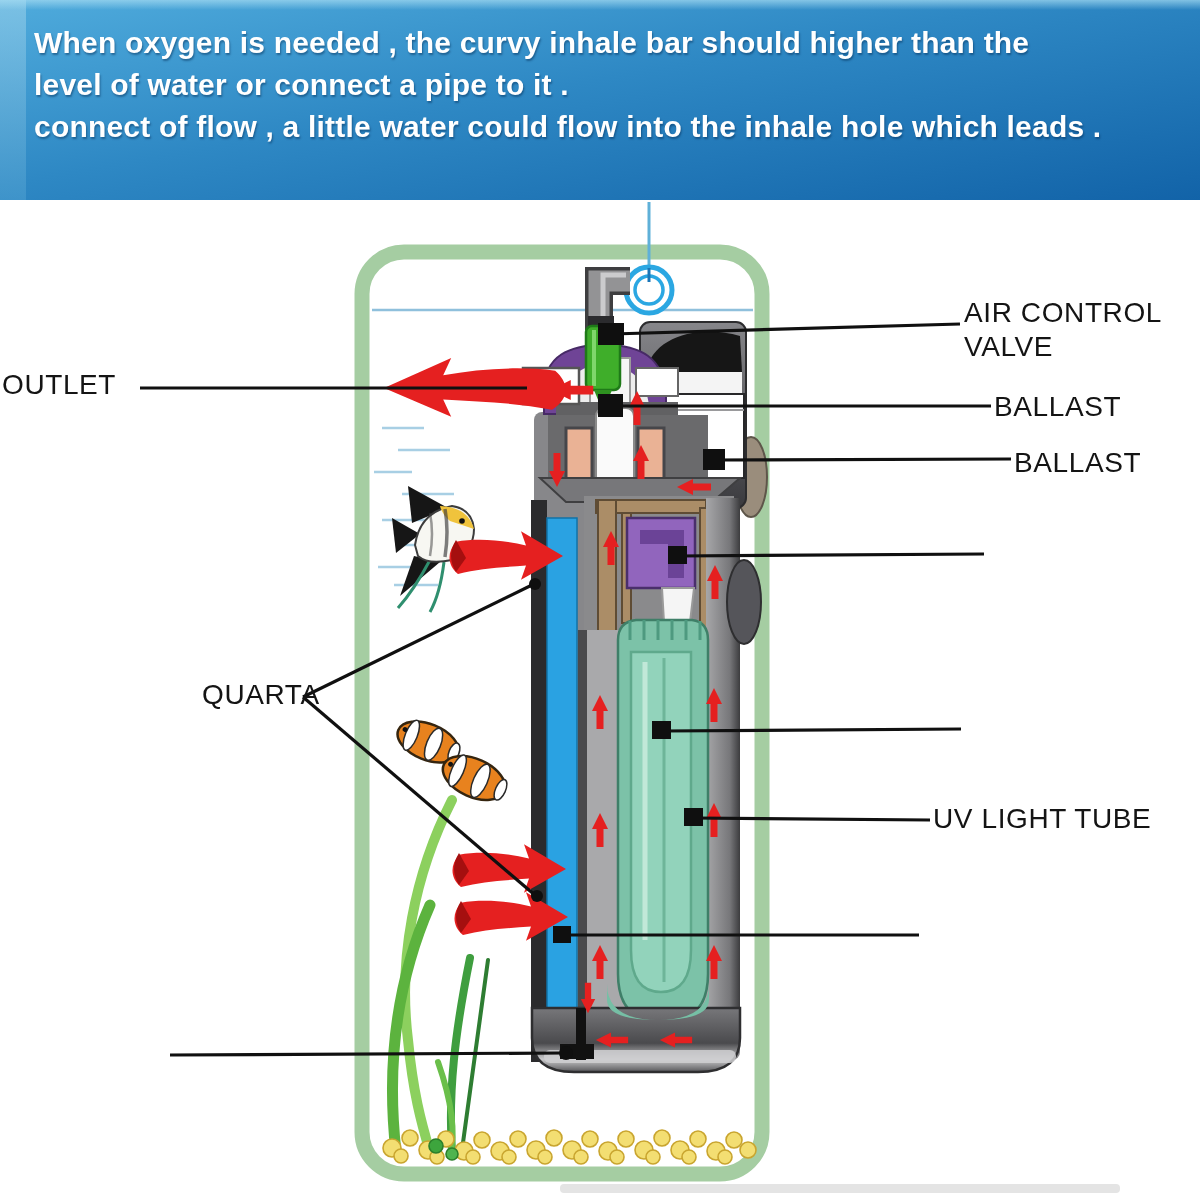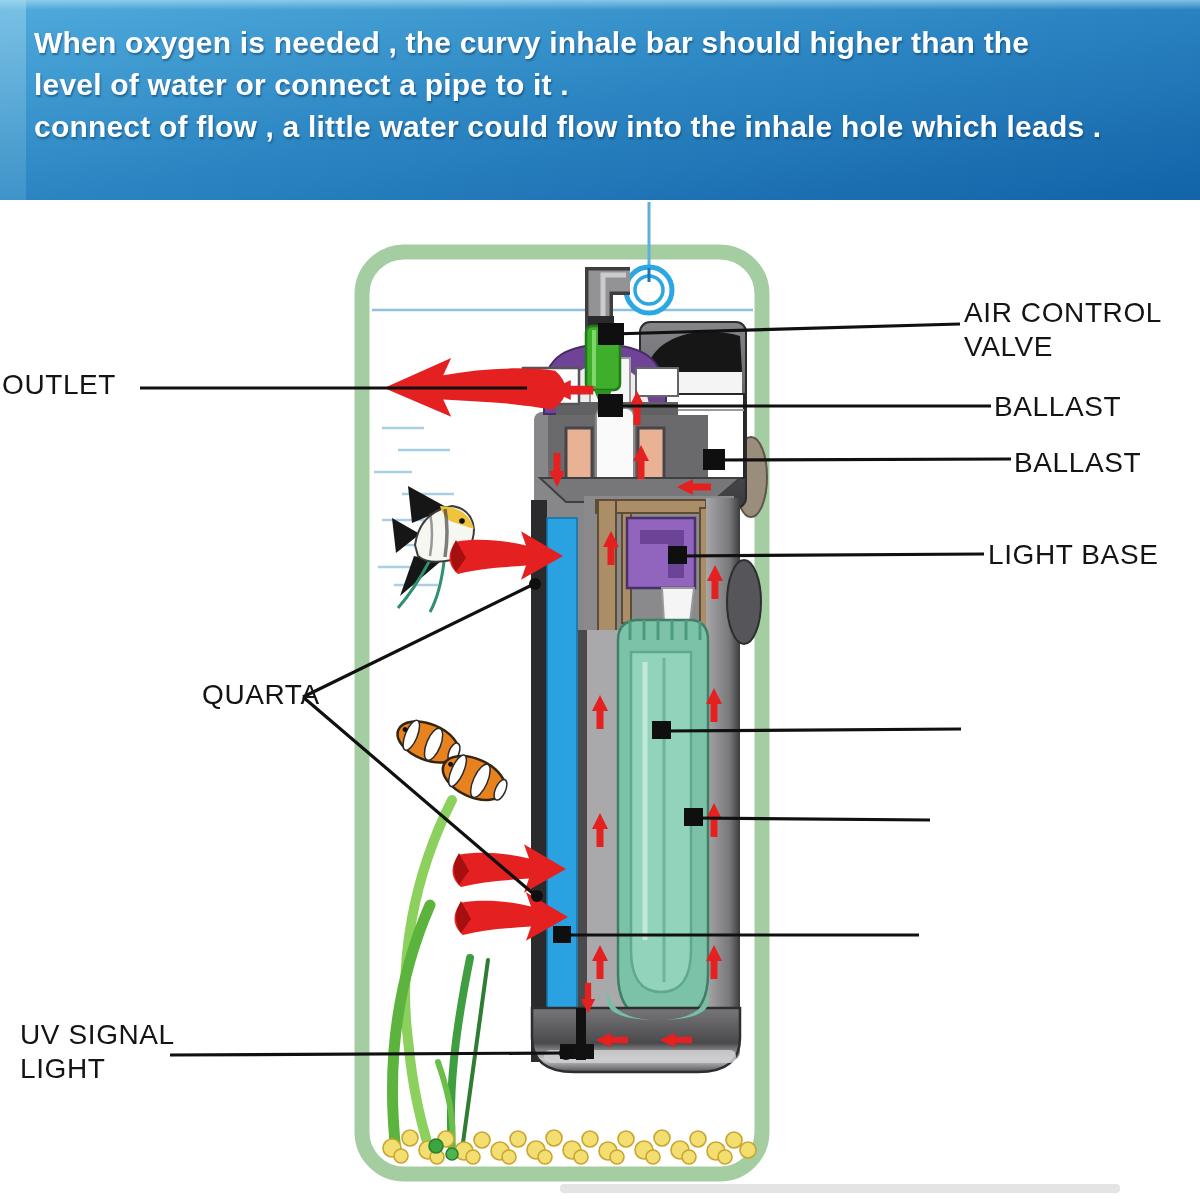--- a/index.html
+++ b/index.html
@@ -303,18 +303,16 @@
       <circle cx="537" cy="896" r="6"></circle>
       <circle cx="566" cy="1053" r="7"></circle>
     </g>
   </svg>
 
   <div class="lbl" style="left:2px;   top:368px;">OUTLET</div>
   <div class="lbl" style="left:964px; top:296px;">AIR CONTROL
 VALVE</div>
   <div class="lbl" style="left:994px; top:390px;">BALLAST</div>
   <div class="lbl" style="left:1014px;top:446px;">BALLAST</div>
-  <div class="lbl" style="left:988px; top:538px;">LIGHT BASE</div>
+  <div class="lbl" style="left:933px; top:802px;">UV LIGHT TUBE</div>
   <div class="lbl" style="left:202px; top:678px;">QUARTA</div>
-  <div class="lbl" style="left:20px;  top:1018px;">UV SIGNAL
-LIGHT</div>
 
 </div>
 
 </body></html>

